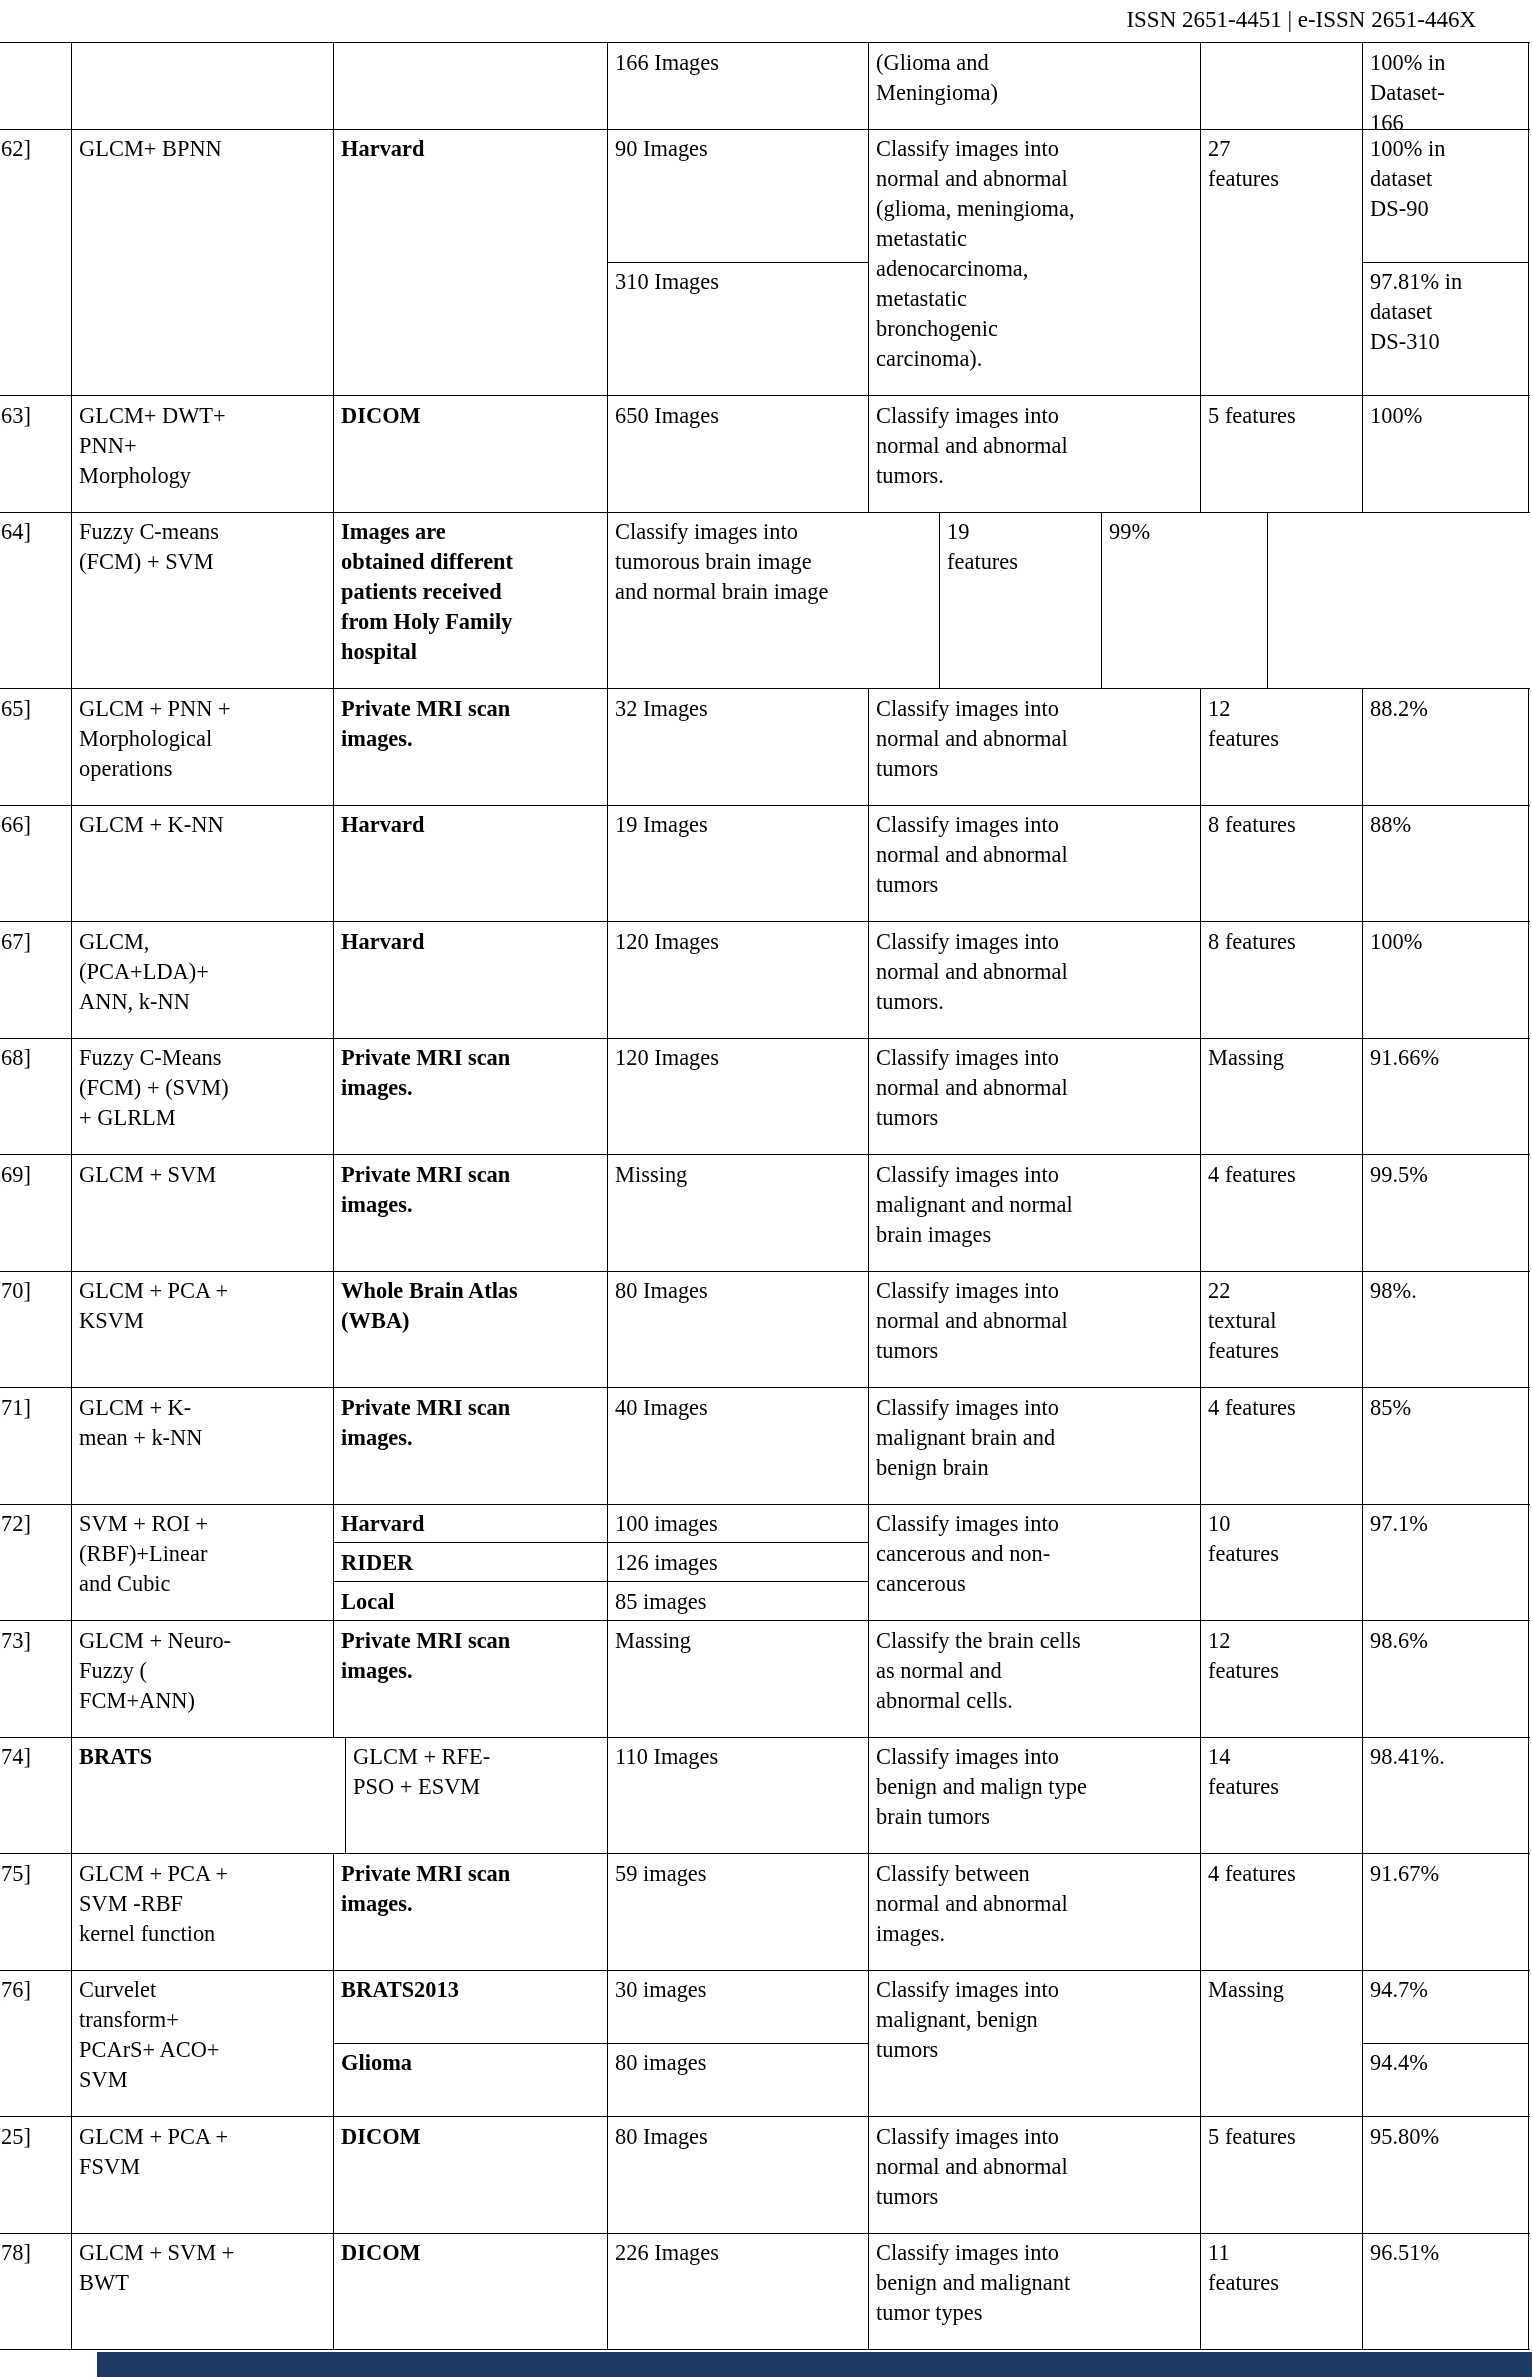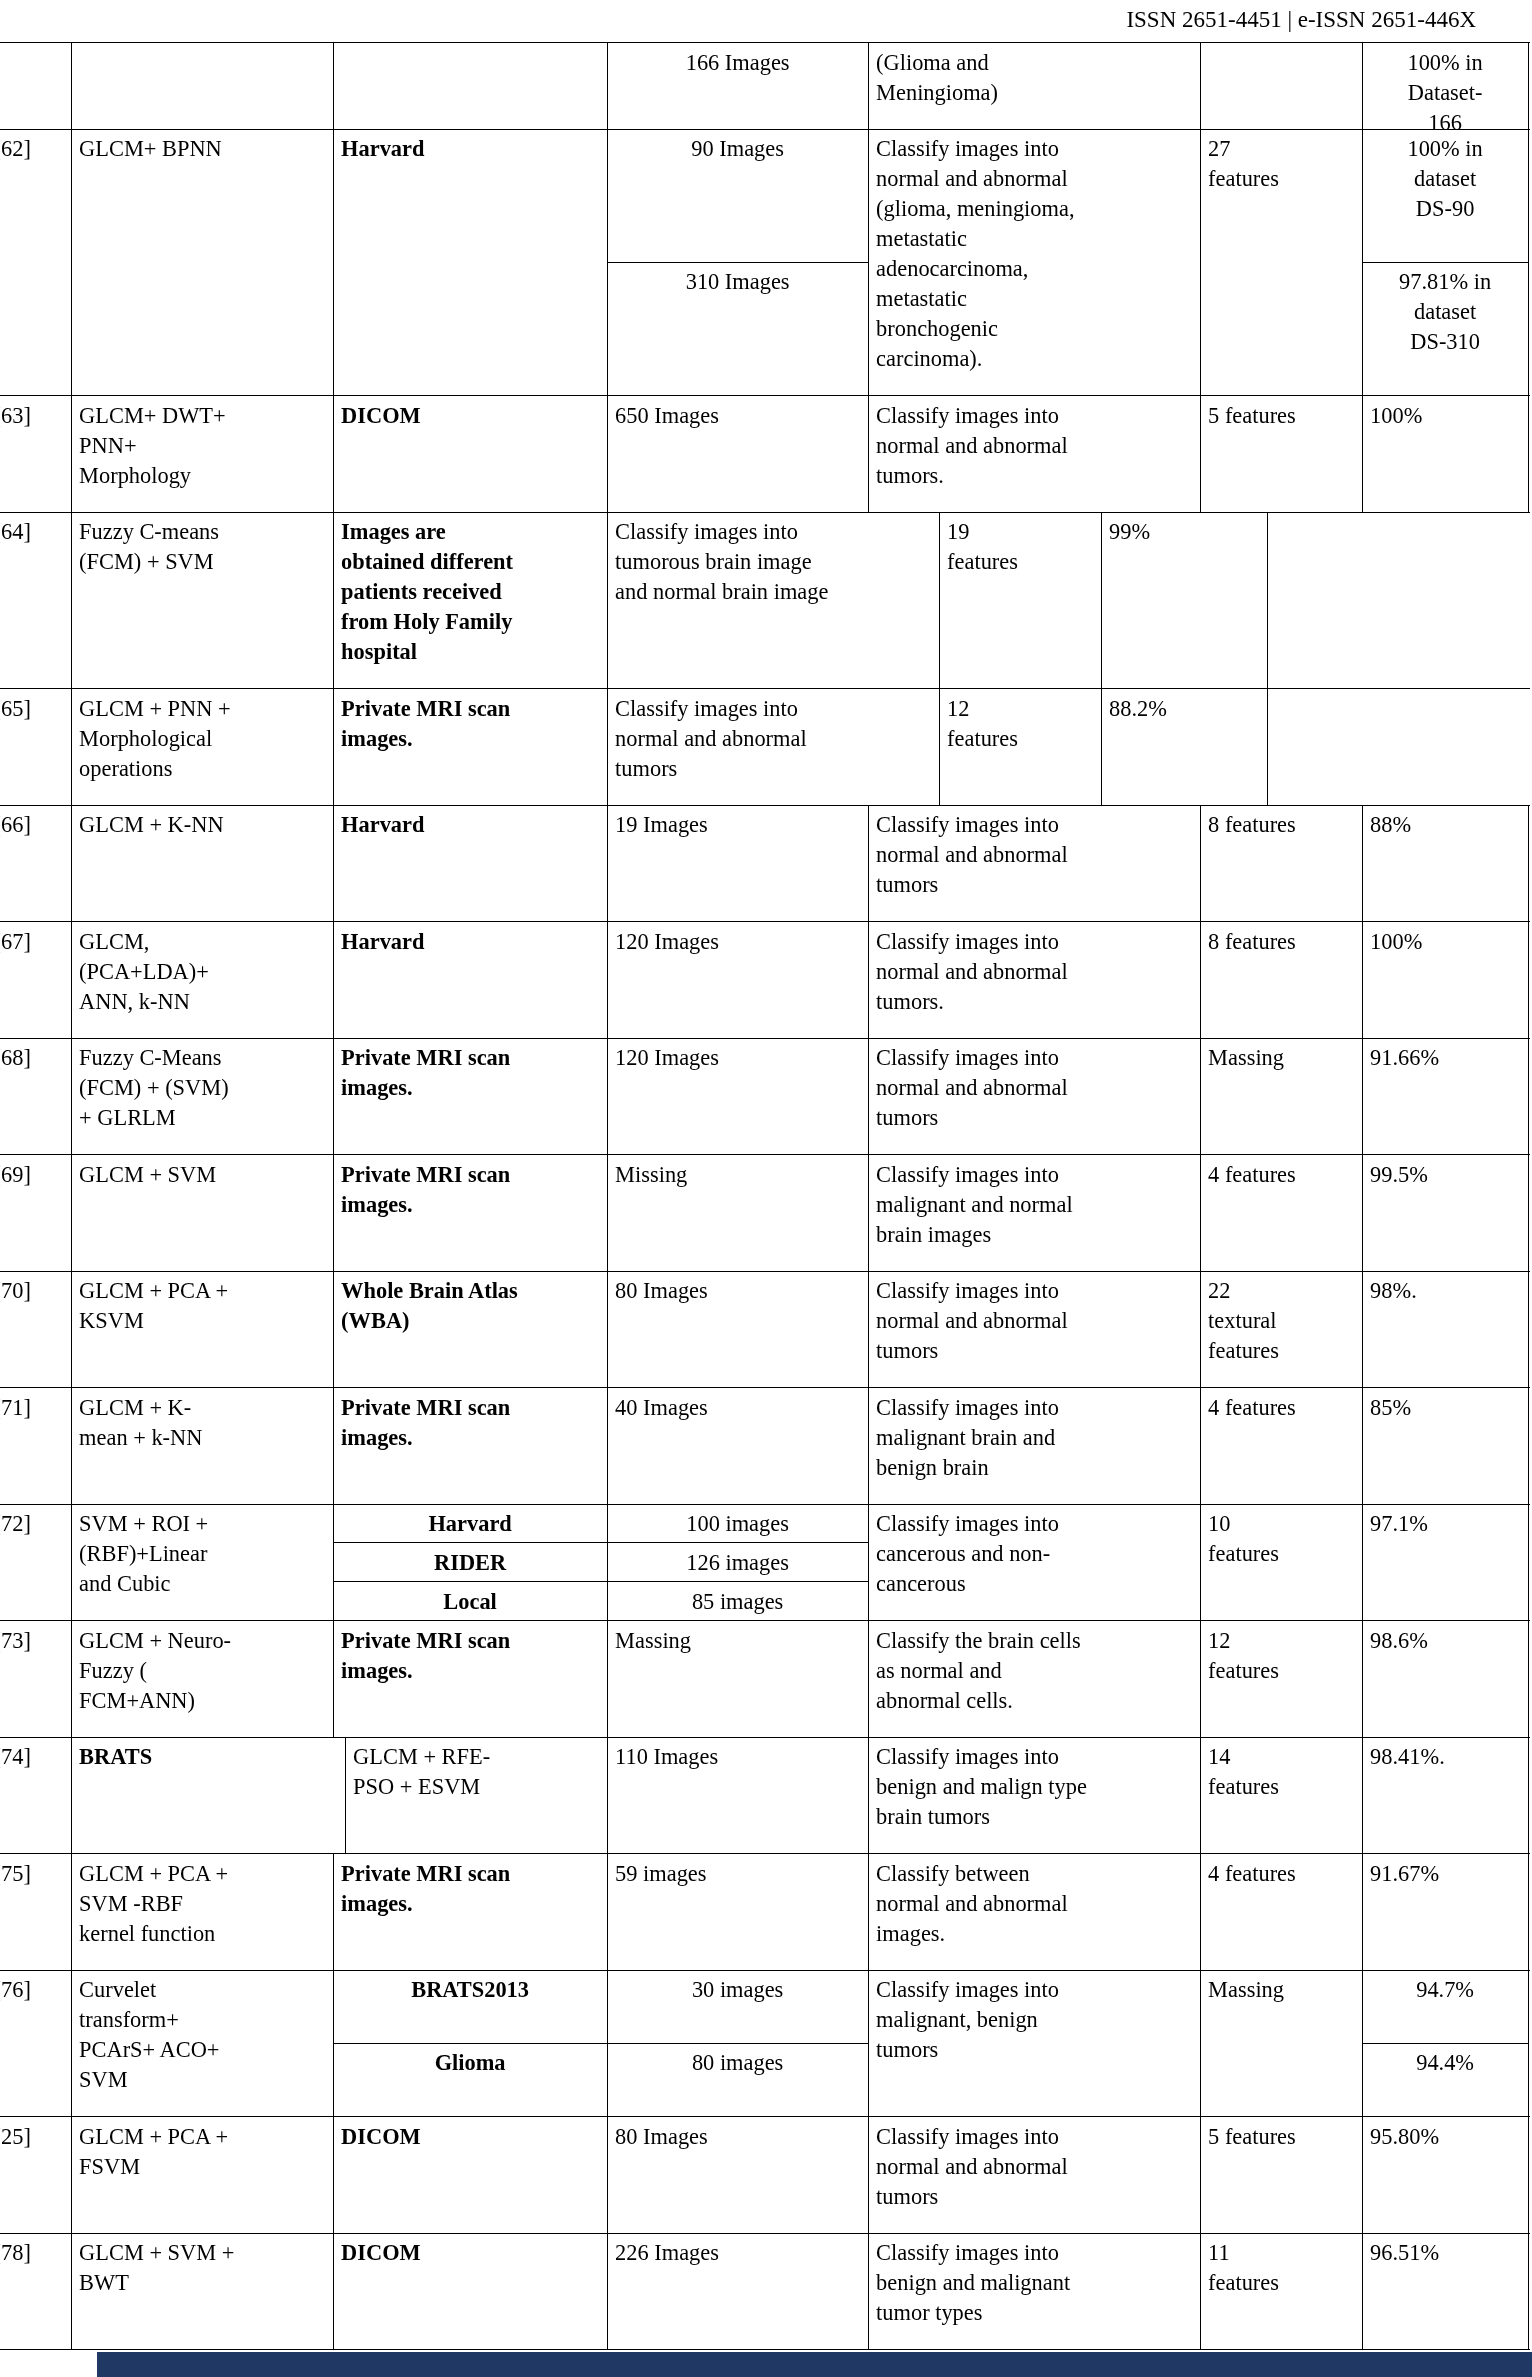--- a/index.html
+++ b/index.html
@@ -48,21 +48,20 @@
   .col-images   { width:261px; }
   .col-task     { width:332px; }
   .col-features { width:162px; }
   .col-accuracy { width:166px; }
   .td.split { padding:0; display:flex; flex-direction:column; }
   .subcell {
     flex:1 1 0;
     padding:4.5px 7.5px 6px 7.5px;
     white-space:pre-line;
     overflow:hidden;
-    text-align:center;
   }
   .subcell.subdiv { border-top:1.5px solid #000; }
   .footer-bar {
     position:absolute;
     left:97px; right:0; bottom:0;
     height:24.6px;
   }
 </style>
 </head>
 <body>
@@ -132,20 +131,21 @@
 features</div>
       <div class="td col-accuracy">99%</div>
     </div>
     <div class="tr">
       <div class="td col-ref">[65]</div>
       <div class="td col-method">GLCM + PNN +
 Morphological
 operations</div>
       <div class="td col-dataset">Private MRI scan
 images.</div>
+      <div class="td col-images">32 Images</div>
       <div class="td col-task">Classify images into
 normal and abnormal
 tumors</div>
       <div class="td col-features">12
 features</div>
       <div class="td col-accuracy">88.2%</div>
     </div>
     <div class="tr">
       <div class="td col-ref">[66]</div>
       <div class="td col-method">GLCM + K-NN</div>

